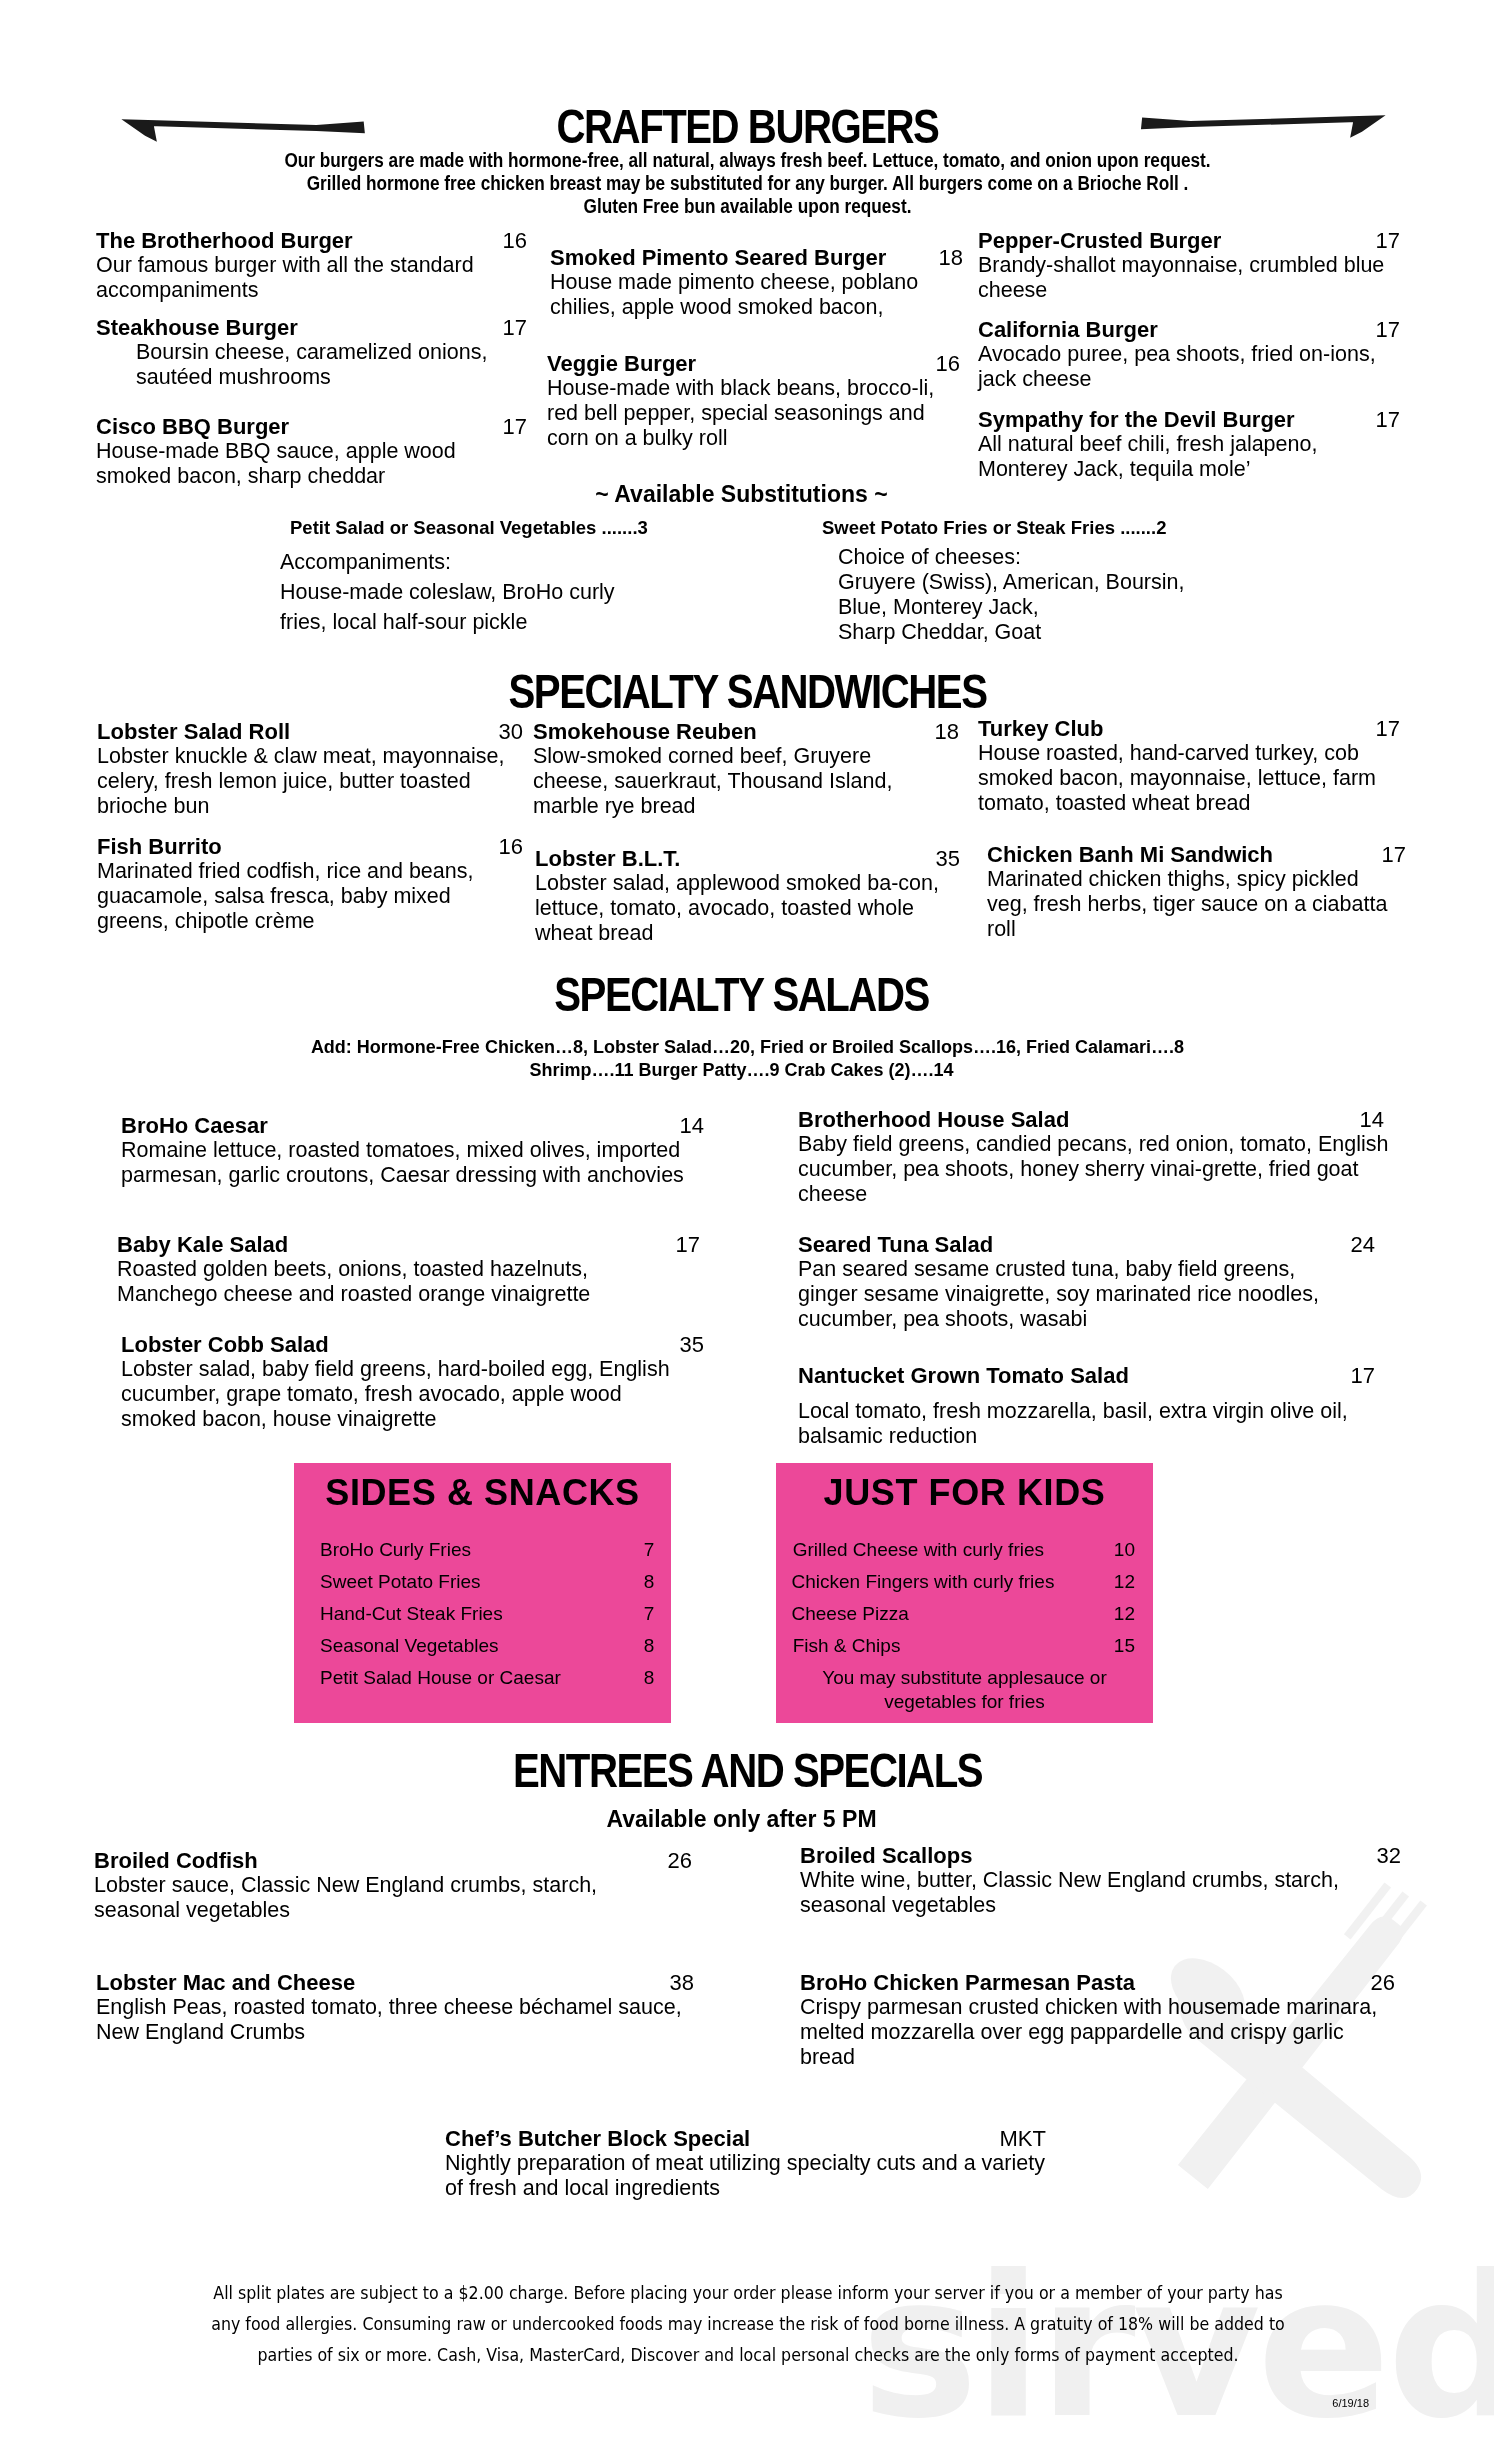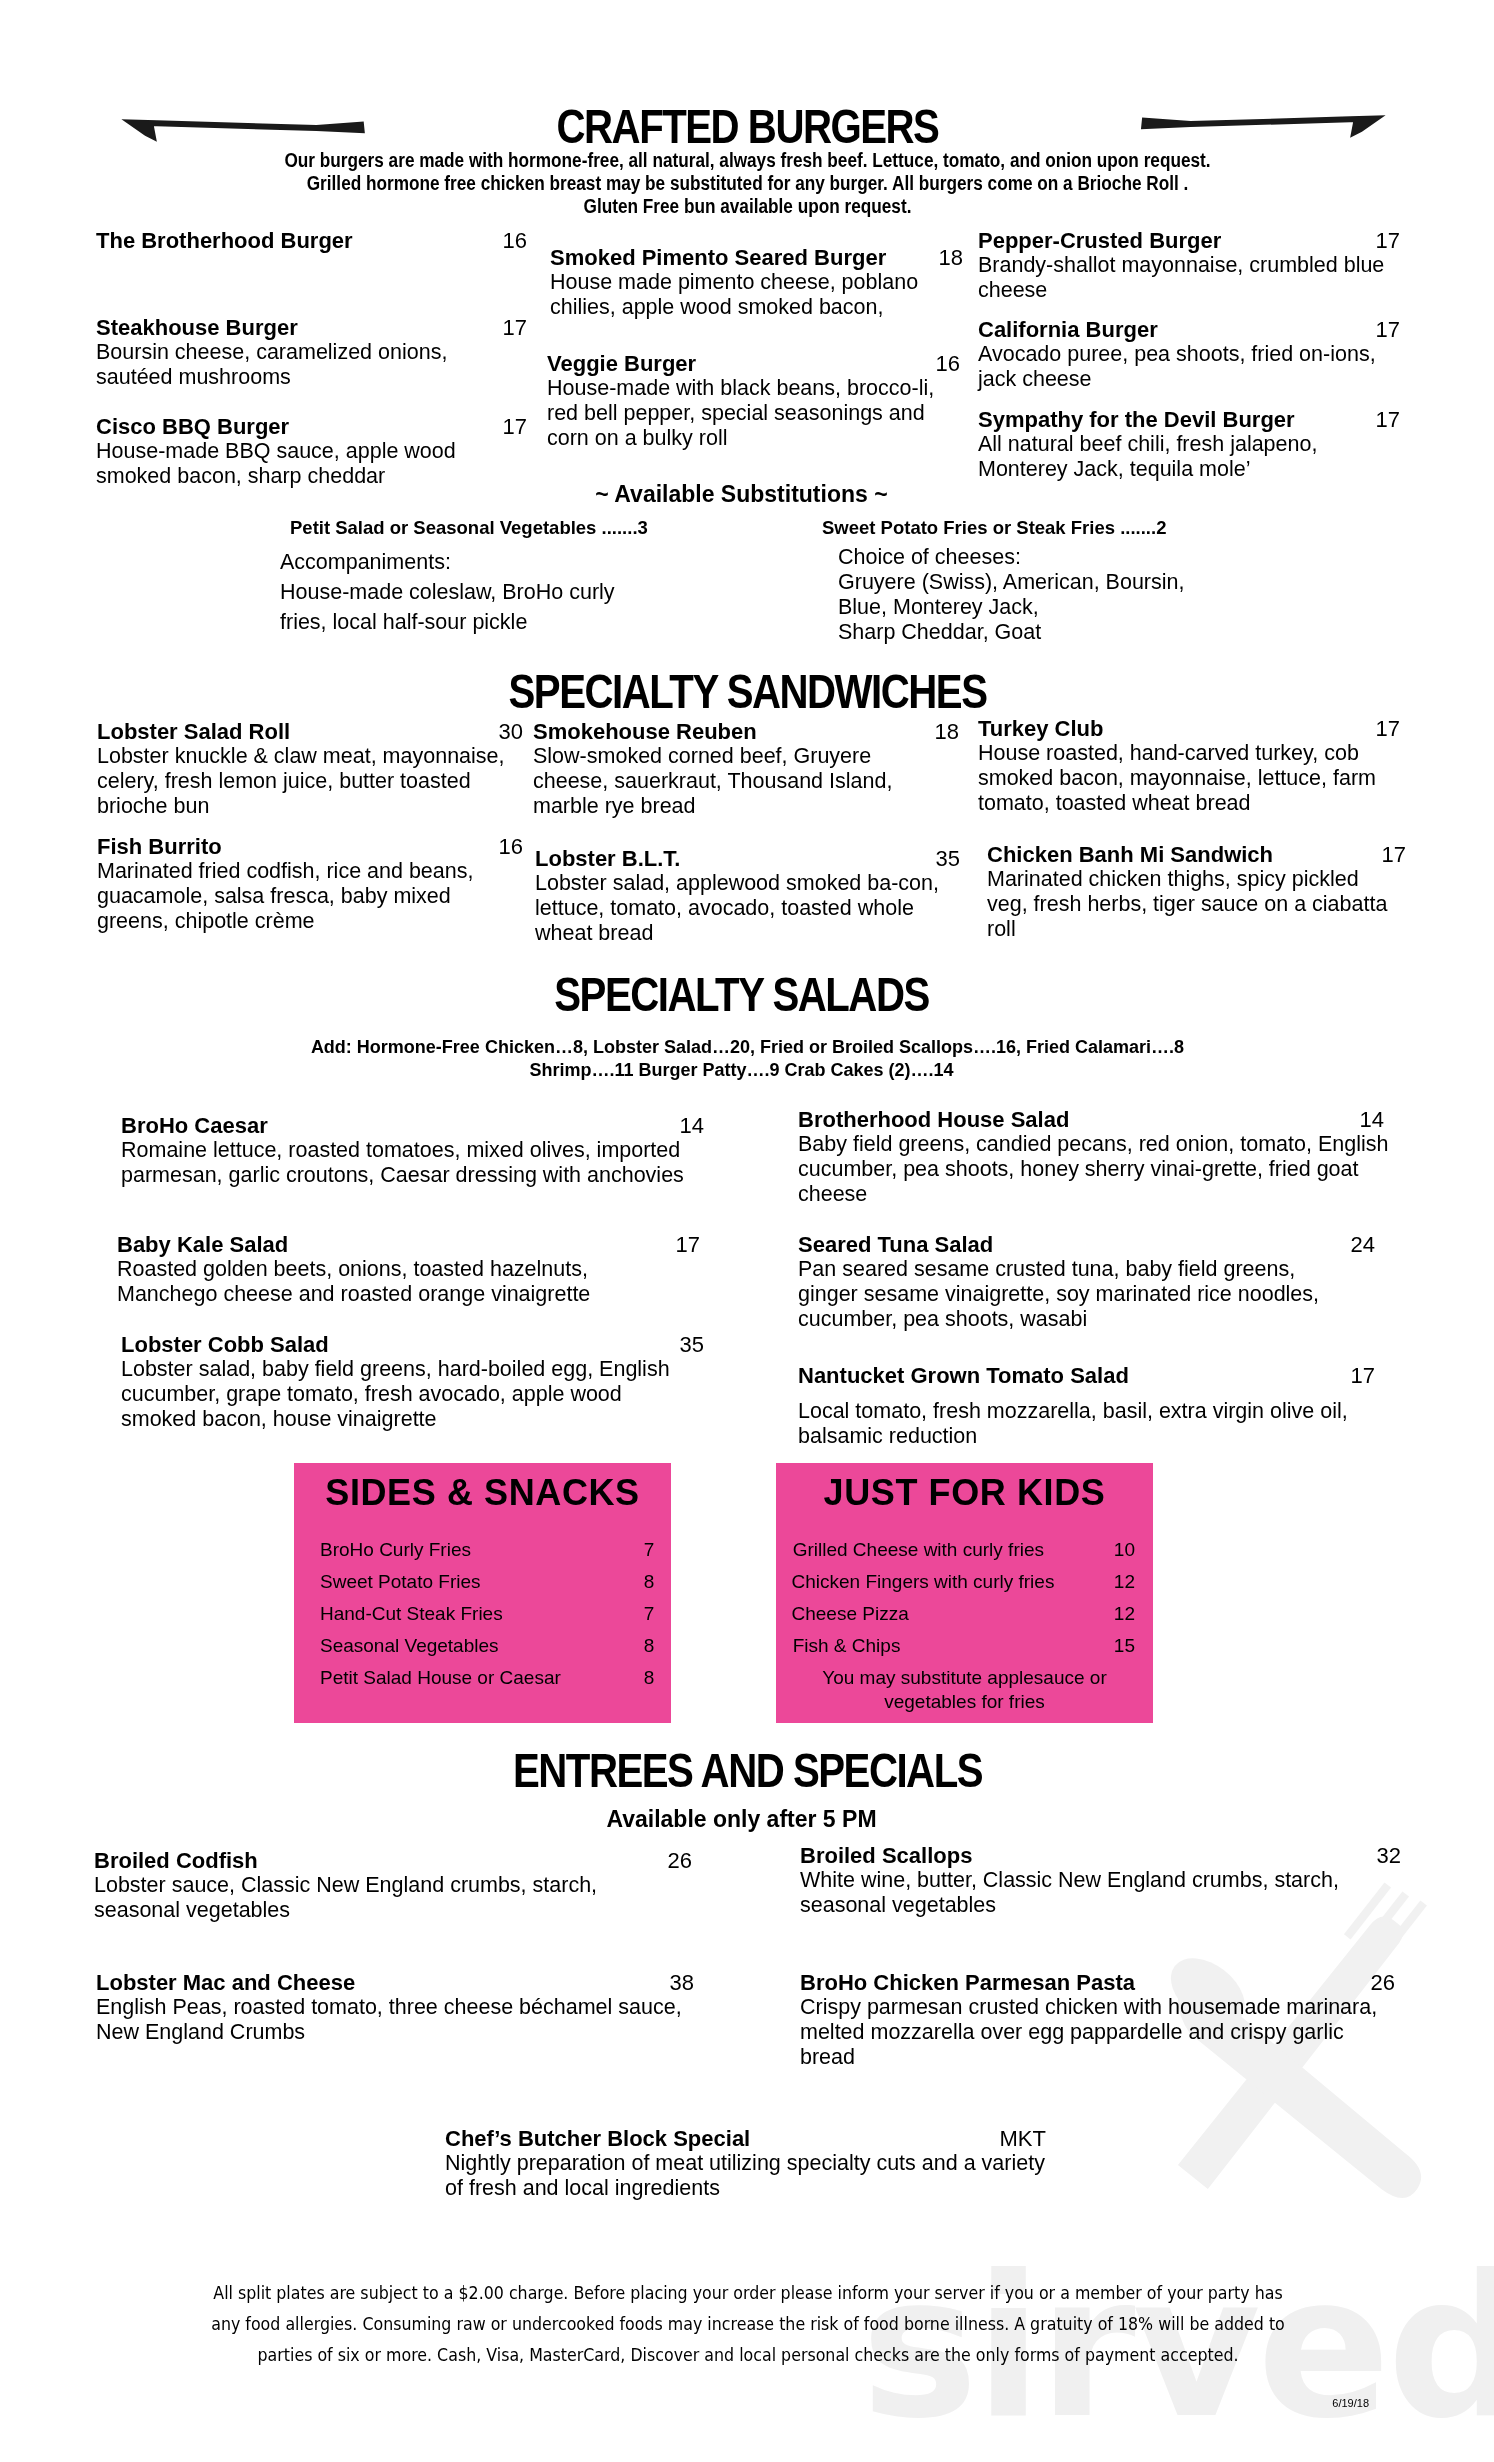--- a/index.html
+++ b/index.html
@@ -74,27 +74,28 @@
 
   <div class="intro" style="top:149px;">Our burgers are made with hormone-free, all natural, always fresh beef. Lettuce, tomato, and onion upon request.</div>
   <div class="intro" style="top:172px;">Grilled hormone free chicken breast may be substituted for any burger.  All burgers come on a Brioche Roll .</div>
   <div class="intro" style="top:195px;">Gluten Free bun available upon request.</div>
 
   <div class="item" style="left:96px; top:228px; width:431px;">
     <div class="item-head">
         <span class="item-name">The Brotherhood Burger</span>
         <span class="item-price">16</span>
       </div>
+    <div class="item-desc">Our famous burger with all the standard accompaniments</div>
   </div>
   <div class="item" style="left:96px; top:315px; width:431px;">
     <div class="item-head">
         <span class="item-name">Steakhouse Burger</span>
         <span class="item-price">17</span>
       </div>
-    <div class="item-desc" style="width:395px;">Boursin cheese, caramelized onions, sautéed mushrooms</div>
+    <div class="item-desc" style="width:395px;margin-left:40px;">Boursin cheese, caramelized onions, sautéed mushrooms</div>
   </div>
   <div class="item" style="left:96px; top:414px; width:431px;">
     <div class="item-head">
         <span class="item-name">Cisco BBQ Burger</span>
         <span class="item-price">17</span>
       </div>
     <div class="item-desc" style="width:395px;">House-made BBQ sauce, apple wood smoked bacon, sharp cheddar</div>
   </div>
 
   <div class="item" style="left:550px; top:245px; width:413px;">

